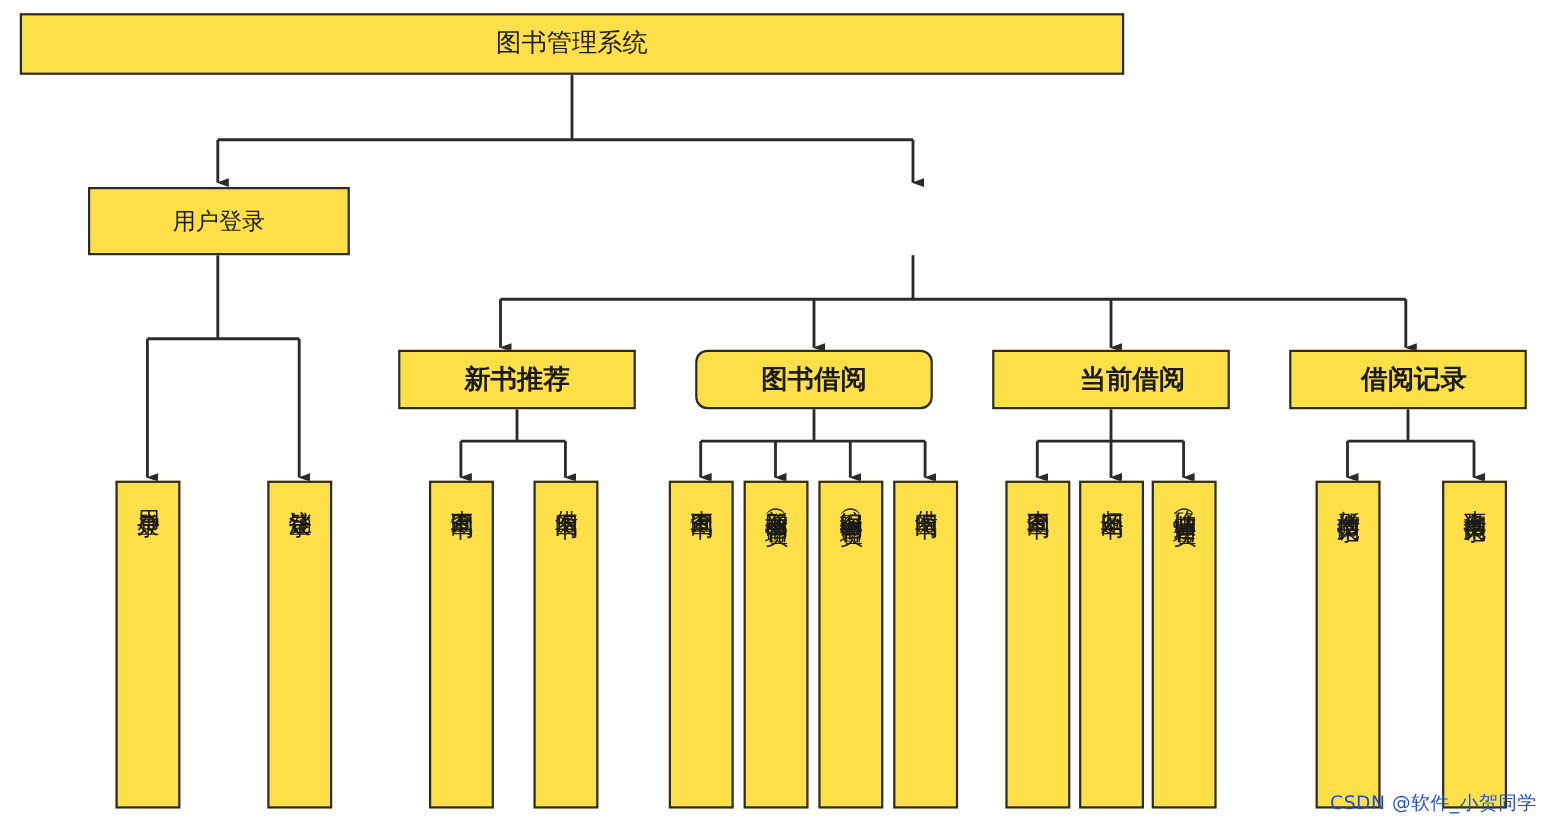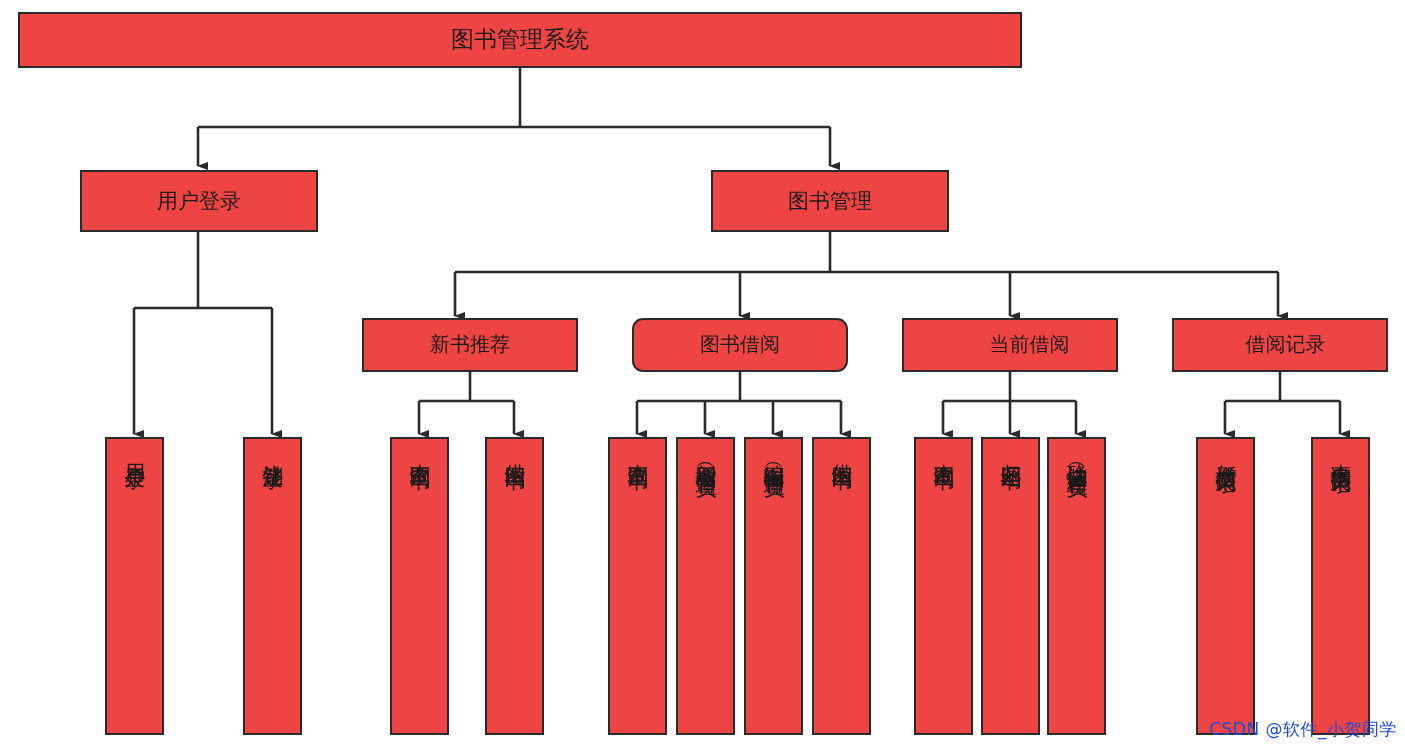--- a/index.html
+++ b/index.html
@@ -22,40 +22,41 @@
     position: absolute;
     left: 0;
     top: 0;
     width: 1405px;
     height: 747px;
     pointer-events: none;
   }
   .node {
     position: absolute;
     box-sizing: border-box;
-    background: #ef4444;
+    background: #fde047;
     border: 2px solid #2b2b2b;
     display: flex;
     align-items: center;
     justify-content: center;
     text-align: center;
     color: #1a1a1a;
   }
   .node .label {
     display: block;
     line-height: 1.18;
   }
   .node-root {
     font-size: 23px;
   }
   .node-l1 {
     font-size: 21px;
   }
   .node-l2 {
-    font-size: 20px;
+    font-size: 24px;
+    font-weight: bold;
   }
   .node-leaf {
     font-size: 21px;
     align-items: flex-start;
     justify-content: center;
     padding-top: 8px;
   }
   .node-leaf .label {
     writing-mode: vertical-rl;
     text-orientation: upright;
@@ -129,23 +130,20 @@
     </g>
   </svg>
 
   <div class="node node-root" style="left:18px; top:12px; width:1004px; height:56px;">
     <span class="label">图书管理系统</span>
   </div>
 
   <div class="node node-l1" style="left:80px; top:170px; width:238px; height:62px;">
     <span class="label">用户登录</span>
   </div>
-  <div class="node node-l1" style="left:711px; top:170px; width:238px; height:62px;">
-    <span class="label">图书管理</span>
-  </div>
 
   <div class="node node-l2" style="left:362px; top:318px; width:216px; height:54px;">
     <span class="label">新书推荐</span>
   </div>
   <div class="node node-l2" style="left:632px; top:318px; width:216px; height:54px;border-radius:11px;">
     <span class="label">图书借阅</span>
   </div>
   <div class="node node-l2" style="left:902px; top:318px; width:216px; height:54px;padding-left:39px;">
     <span class="label">当前借阅</span>
   </div>

